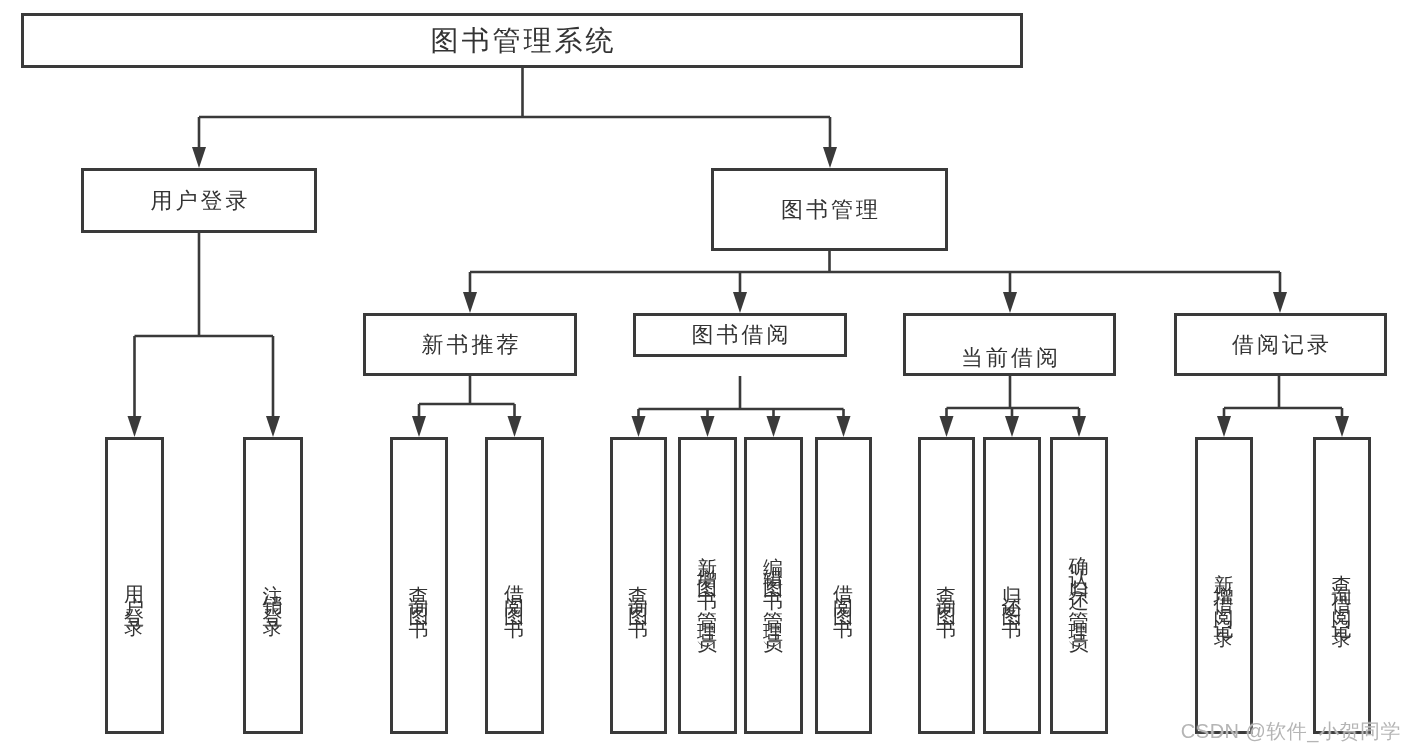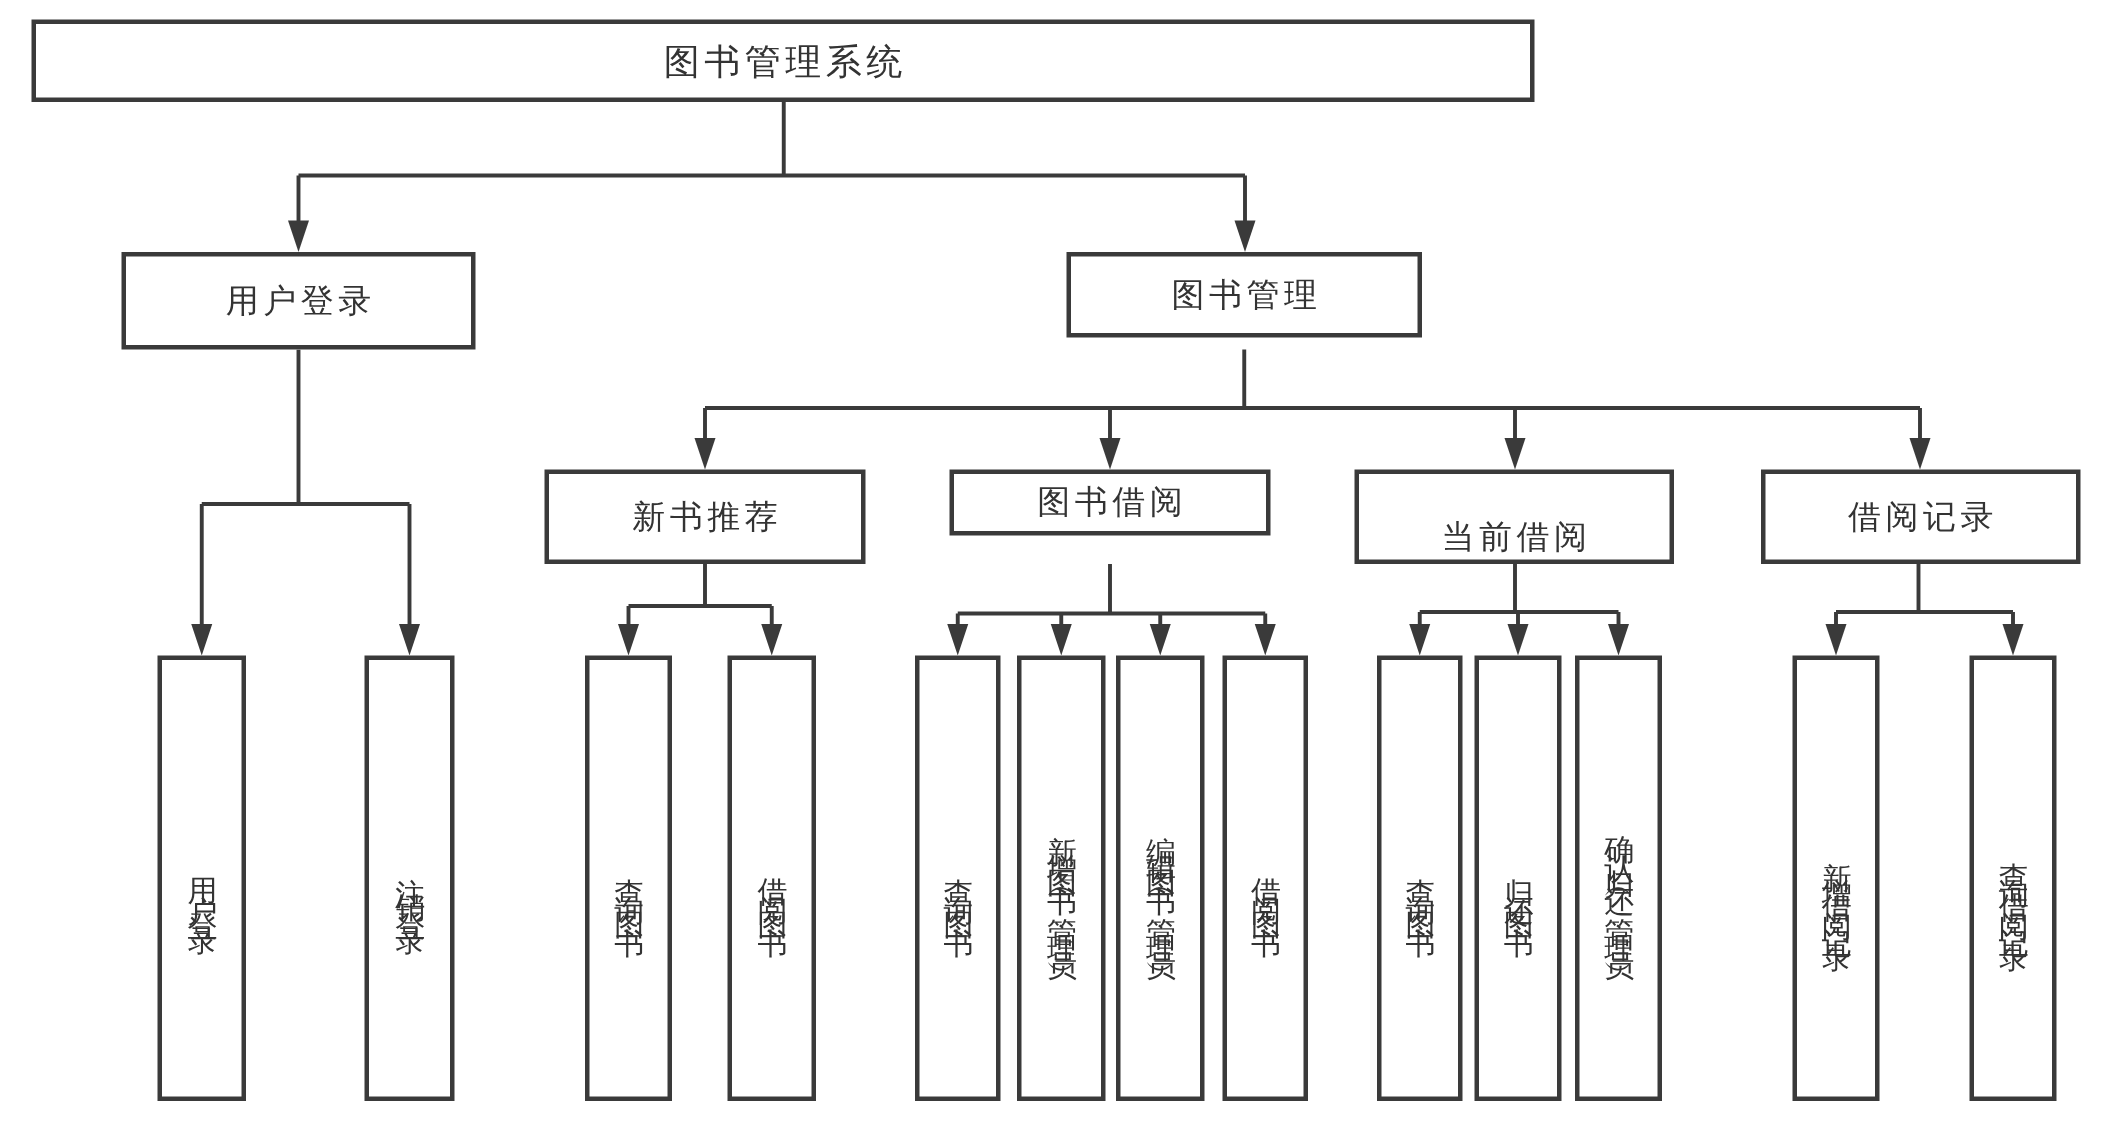--- a/index.html
+++ b/index.html
@@ -24,21 +24,21 @@
     transform:translateX(1.5px); 
   }
   .node.v span{
     writing-mode:vertical-rl;
     text-orientation:mixed;
     font-size:20px;
     letter-spacing:11px;
     line-height:1;
     transform:translateY(5.5px);
   }
-  .node.root span{font-size:24px;}
+  .node.root span{font-size:28px;}
   #watermark{
     position:absolute;
     right:4px;
     bottom:2px;
     font-size:20px;
     color:#b5b5b5;
     letter-spacing:0.5px;
     text-shadow:0 0 2px #ffffff;
     white-space:nowrap;
   }
@@ -75,21 +75,21 @@
       </div>
       <div class="node h" style="left: 81px; top: 168px; width: 236px; height: 65px;">
         <span>用户登录</span>
       </div>
       <div class="node v" style="left: 105px; top: 437px; width: 59px; height: 297px;">
         <span>用户登录</span>
       </div>
       <div class="node v" style="left: 243px; top: 437px; width: 60px; height: 297px;">
         <span>注销登录</span>
       </div>
-      <div class="node h" style="left: 711px; top: 168px; width: 237px; height: 57px; text-align: center;">
+      <div class="node h" style="left: 711px; top: 168px; width: 237px; height: 83px; text-align: center;">
         <span>图书管理</span>
       </div>
       <div class="node h" style="left: 363px; top: 313px; width: 214px; height: 63px;">
         <span>新书推荐</span>
       </div>
       <div class="node v" style="left: 390px; top: 437px; width: 58px; height: 297px;">
         <span>查询图书</span>
       </div>
       <div class="node v" style="left: 485px; top: 437px; width: 59px; height: 297px;">
         <span>借阅图书</span>
@@ -124,13 +124,14 @@
       <div class="node h" style="left: 1174px; top: 313px; width: 213px; height: 63px; text-align: center;">
         <span>借阅记录</span>
       </div>
       <div class="node v" style="left: 1195px; top: 437px; width: 58px; height: 297px;">
         <span>新增借阅记录</span>
       </div>
       <div class="node v" style="left: 1313px; top: 437px; width: 58px; height: 297px;">
         <span>查询借阅记录</span>
       </div>
     </div>
+  <div id="watermark">CSDN @软件_小贺同学</div>
 </div>
 
 </body></html>

